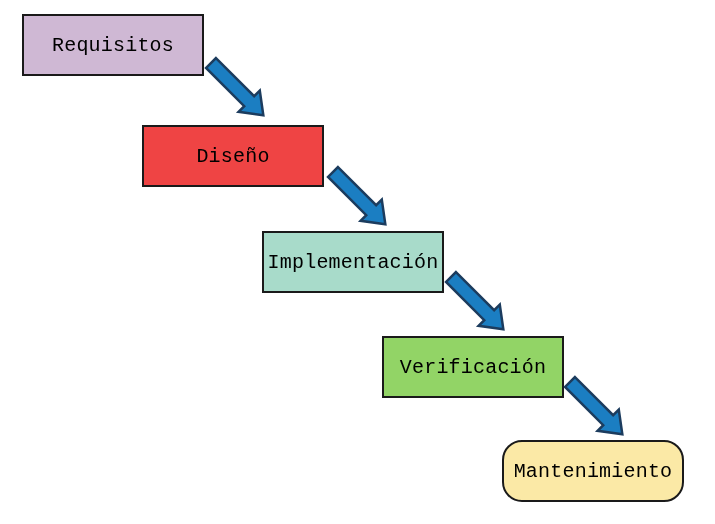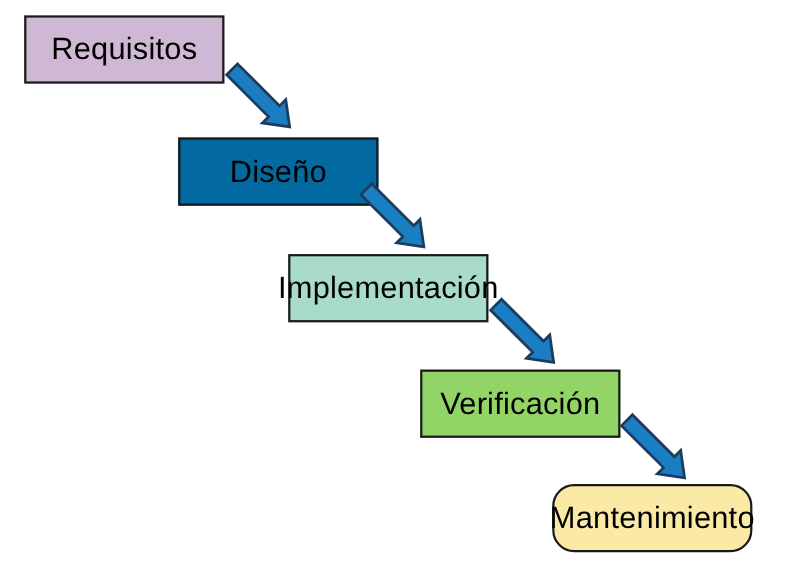--- a/index.html
+++ b/index.html
@@ -18,24 +18,25 @@
     position: absolute;
     width: 182px;
     height: 62px;
     border: 2px solid #1a1a1a;
     box-sizing: border-box;
     display: flex;
     align-items: center;
     justify-content: center;
   }
   .box-label {
-    font-size: 28px;
+    font-size: 20px;
     color: #000000;
     white-space: nowrap;
     letter-spacing: 0.2px;
+    font-family: Liberation Mono, monospace;
   }
   .step-1 { left: 22px;  top: 14px;  }
   .step-2 { left: 142px; top: 125px; }
   .step-3 { left: 262px; top: 231px; }
   .step-4 { left: 382px; top: 336px; }
   .step-5 { left: 502px; top: 440px; border-radius: 20px; }
   .arrows {
     position: absolute;
     left: 0;
     top: 0;
@@ -44,21 +45,21 @@
 </style>
 </head>
 <body>
 
 <div class="canvas" style="background-color: rgb(255, 255, 255);">
 
   <div class="box step-1" style="background-color: rgb(207, 184, 212); border-color: rgb(26, 26, 26);">
     <span class="box-label" style="color: rgb(0, 0, 0);">Requisitos</span>
   </div>
 
-  <div class="box step-2" style="background-color: #0369a1; border-color: rgb(26, 26, 26); margin-left: 20px;">
+  <div class="box step-2" style="background-color: #ef4444; border-color: rgb(26, 26, 26);">
     <span class="box-label" style="color: rgb(0, 0, 0);">Diseño</span>
   </div>
 
   <div class="box step-4" style="background-color: rgb(146, 212, 102); border-color: rgb(26, 26, 26);">
     <span class="box-label" style="color: rgb(0, 0, 0);">Verificación</span>
   </div>
 
   <div class="box step-3" style="background-color: rgb(168, 219, 202); border-color: rgb(26, 26, 26);">
     <span class="box-label" style="color: rgb(0, 0, 0);">Implementación</span>
   </div>

